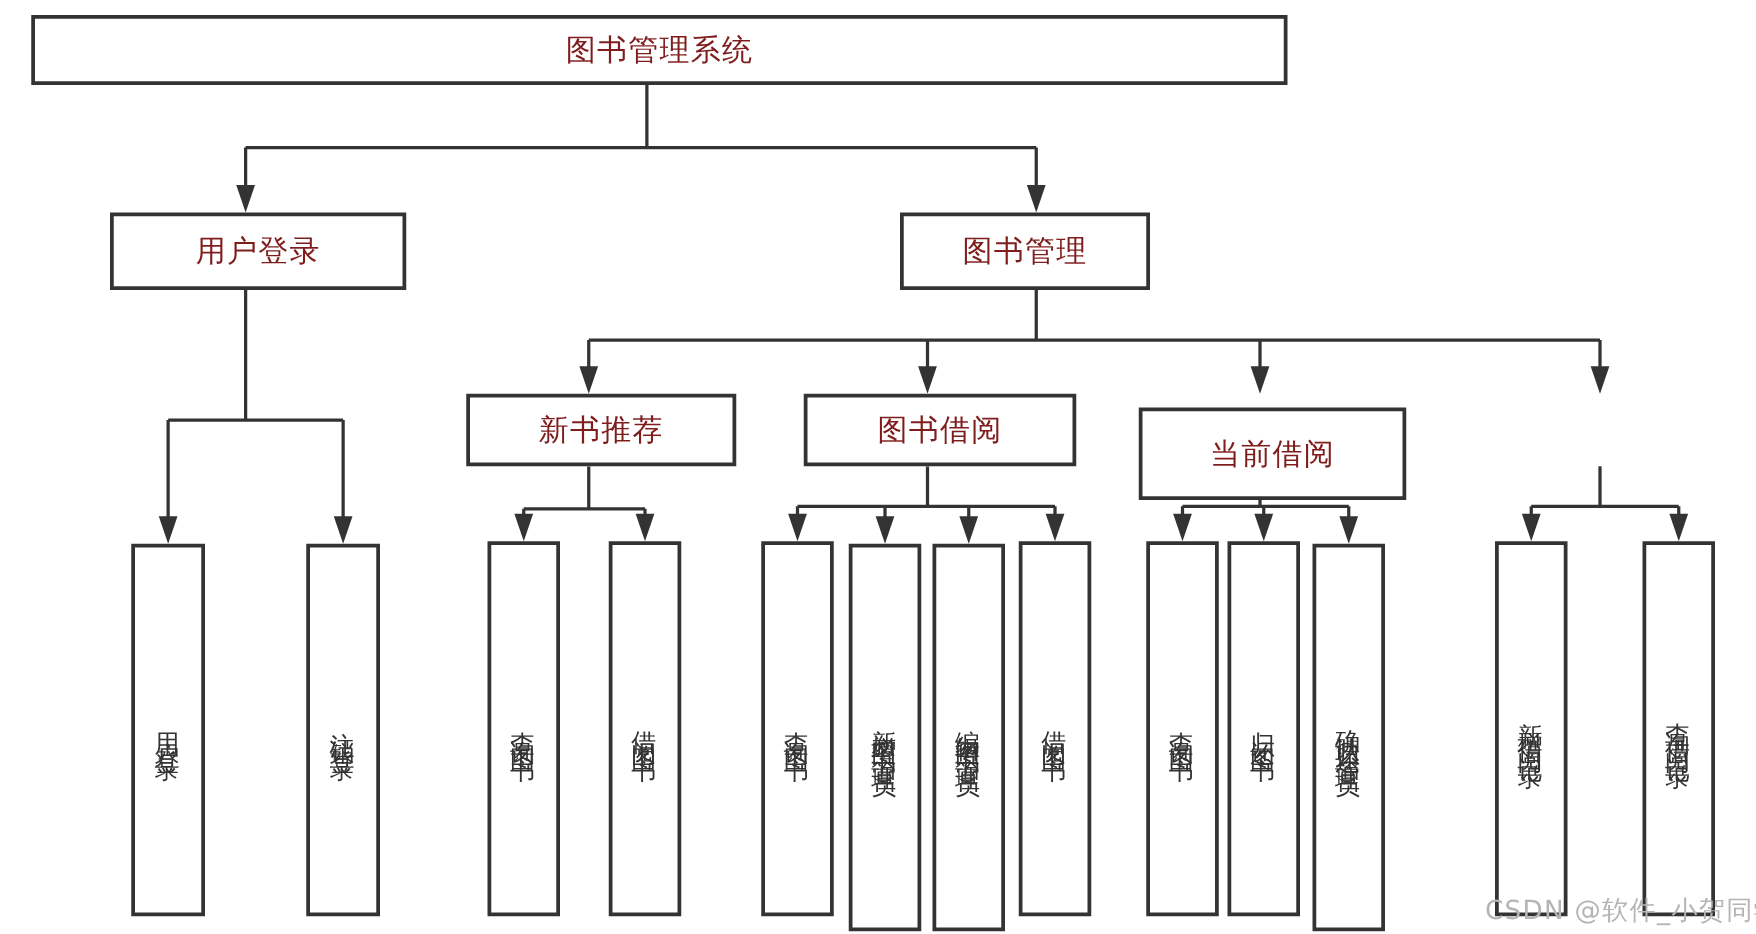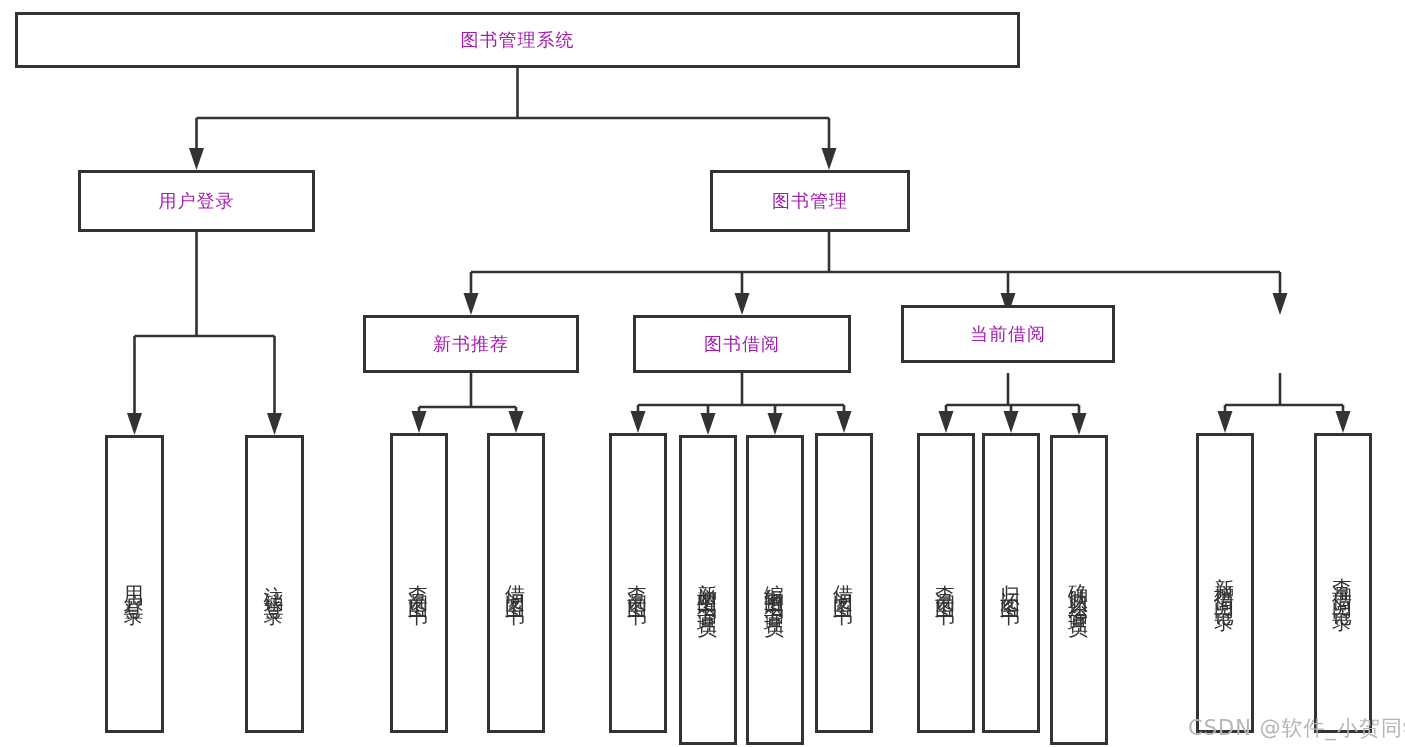--- a/index.html
+++ b/index.html
@@ -19,24 +19,25 @@
     pointer-events: none;
   }
   .hnode {
     position: absolute;
     box-sizing: border-box;
     background: #ffffff;
     border: 3px solid #333333;
     display: flex;
     align-items: center;
     justify-content: center;
-    font-size: 18px;
+    font-size: 24px;
     letter-spacing: 1px;
-    color: #a21caf;
+    color: #7f1d1d;
     z-index: 2;
+    margin-left: 10px;
   }
   .vnode {
     position: absolute;
     box-sizing: border-box;
     background: #ffffff;
     border: 3px solid #333333;
     writing-mode: vertical-rl;
     text-orientation: mixed;
     display: flex;
     align-items: center;
@@ -136,21 +137,21 @@
     </g>
   </svg>
 
   <div class="hnode" style="left:15px; top:12px; width:1005px; height:56px;">图书管理系统</div>
 
   <div class="hnode" style="left:78px; top:170px; width:237px; height:62px;">用户登录</div>
   <div class="hnode" style="left:710px; top:170px; width:200px; height:62px;">图书管理</div>
 
   <div class="hnode" style="left:363px; top:315px; width:216px; height:58px;">新书推荐</div>
   <div class="hnode" style="left:633px; top:315px; width:218px; height:58px;">图书借阅</div>
-  <div class="hnode" style="left:901px; top:305px; width:214px; height:58px;">当前借阅</div>
+  <div class="hnode" style="left:901px; top:326px; width:214px; height:74px;">当前借阅</div>
 
   <div class="vnode" style="left:105px; top:435px; width:59px; height:298px;">用户登录</div>
   <div class="vnode" style="left:245px; top:435px; width:59px; height:298px;">注销登录</div>
 
   <div class="vnode" style="left:390px; top:433px; width:58px; height:300px;">查询图书</div>
   <div class="vnode" style="left:487px; top:433px; width:58px; height:300px;">借阅图书</div>
 
   <div class="vnode" style="left:609px; top:433px; width:58px; height:300px;">查询图书</div>
   <div class="vnode tight" style="left:679px; top:435px; width:58px; height:310px;">新增图书（管理员）</div>
   <div class="vnode tight" style="left:746px; top:435px; width:58px; height:310px;">编辑图书（管理员）</div>

